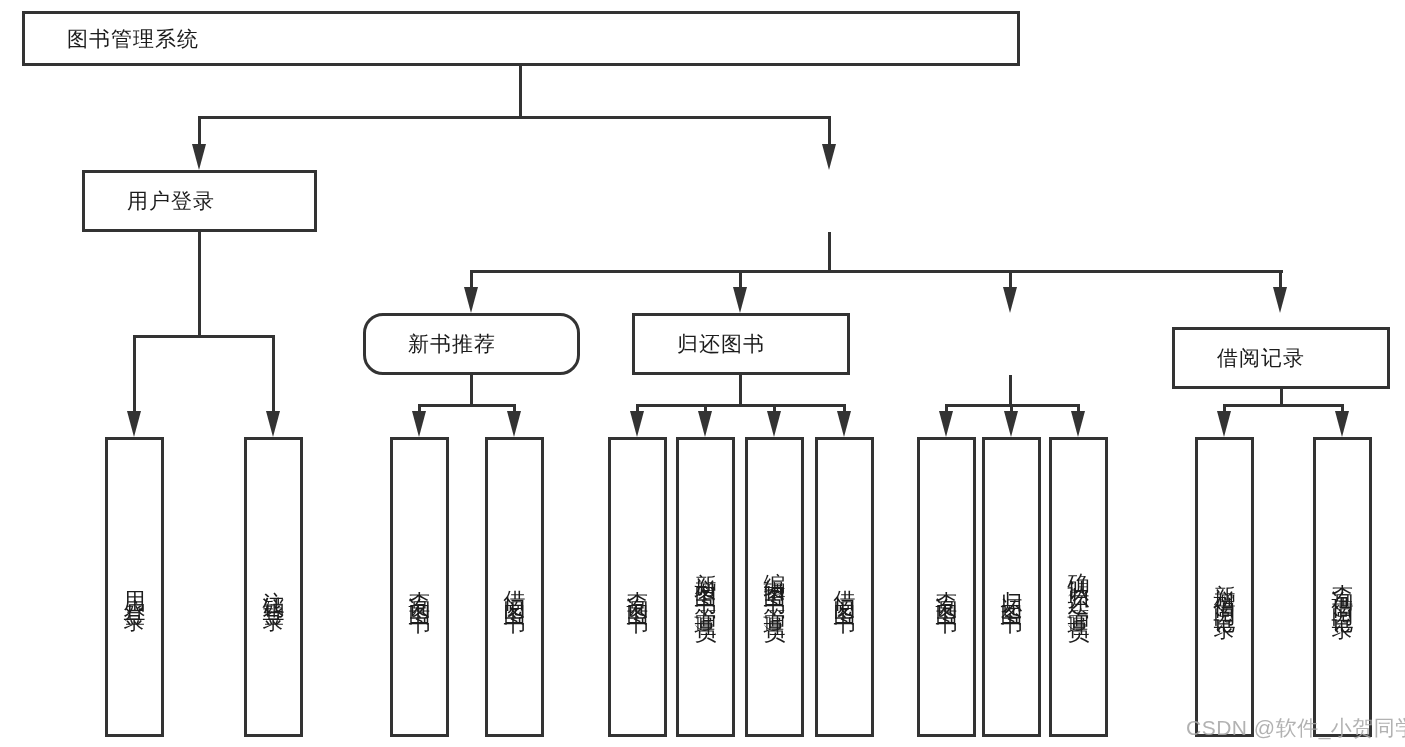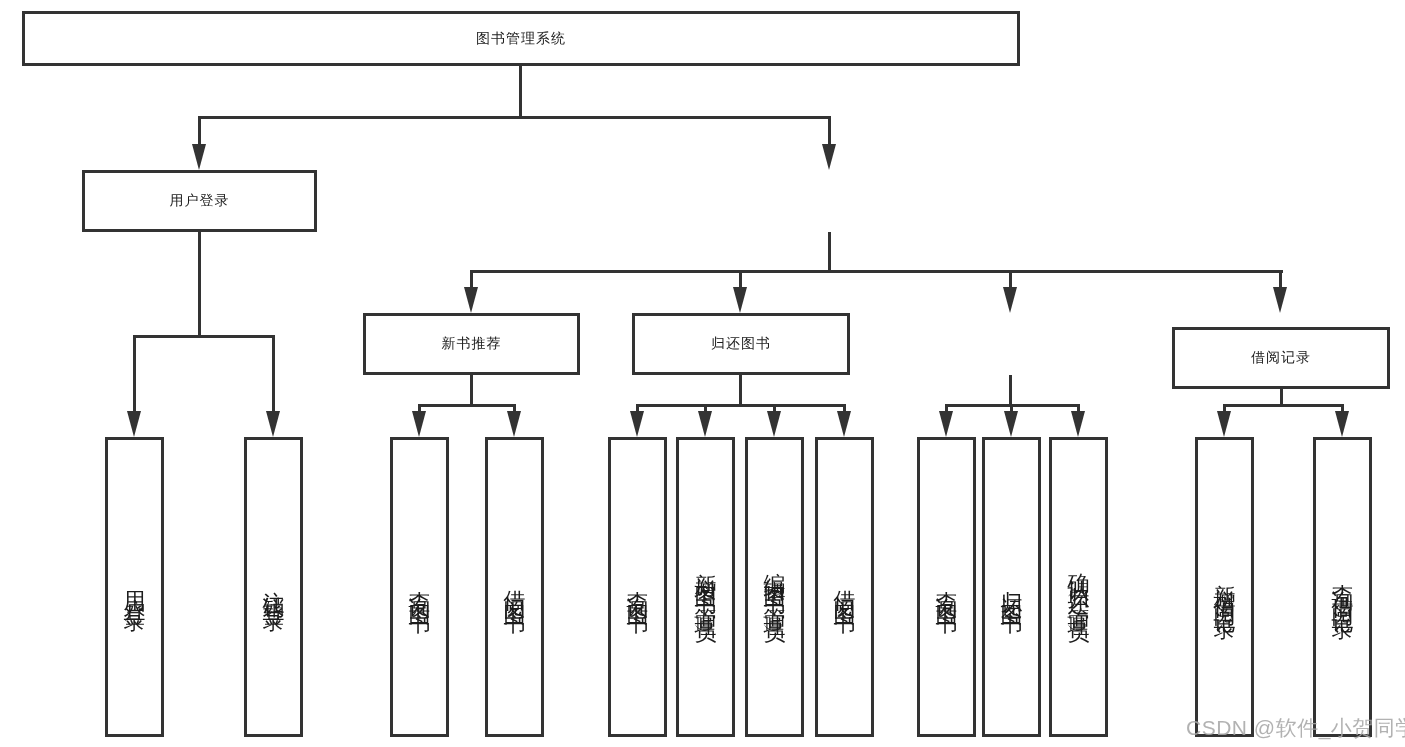--- a/index.html
+++ b/index.html
@@ -9,22 +9,22 @@
     --watermark:#a8a8a8;
   }
   html,body{margin:0;padding:0;background:#fff;}
   .canvas{
     position:relative;width:1405px;height:747px;background:var(--background);
     font-family:"Liberation Sans","DejaVu Sans",sans-serif;
     color:var(--text);overflow:hidden;
   }
   .node{
     position:absolute;box-sizing:border-box;border:3px solid var(--line);
-    background:#fff;display:flex;align-items:center;justify-content:center;
-    font-size:14px;letter-spacing:1px;
+    background:#fff;display:flex;align-items:center;
+    font-size:21px;letter-spacing:1px;padding-left:42px;
   }
   .leaf{
     position:absolute;box-sizing:border-box;border:3px solid var(--line);
     background:#fff;width:59px;height:300px;top:437px;
     display:flex;align-items:center;justify-content:center;
   }
   .leaf span{
     writing-mode:vertical-rl;text-orientation:mixed;
     font-size:22px;letter-spacing:0.32em;line-height:1;
     white-space:nowrap;
@@ -49,21 +49,21 @@
 <div class="canvas">
 
   <div class="node" style="left:22px;top:11px;width:998px;height:55px;">
     <span>图书管理系统</span>
   </div>
 
   <div class="node" style="left:82px;top:170px;width:235px;height:62px;">
     <span>用户登录</span>
   </div>
 
-  <div class="node" style="left:363px;top:313px;width:217px;height:62px;">
+  <div class="node" style="left:363px;top:313px;width:217px;height:62px;border-radius:20px;">
     <span>新书推荐</span>
   </div>
   <div class="node" style="left:632px;top:313px;width:218px;height:62px;">
     <span>归还图书</span>
   </div>
   <div class="node" style="left:1172px;top:327px;width:218px;height:62px;">
     <span>借阅记录</span>
   </div>
 
   <div class="leaf" style="left:105px;">

